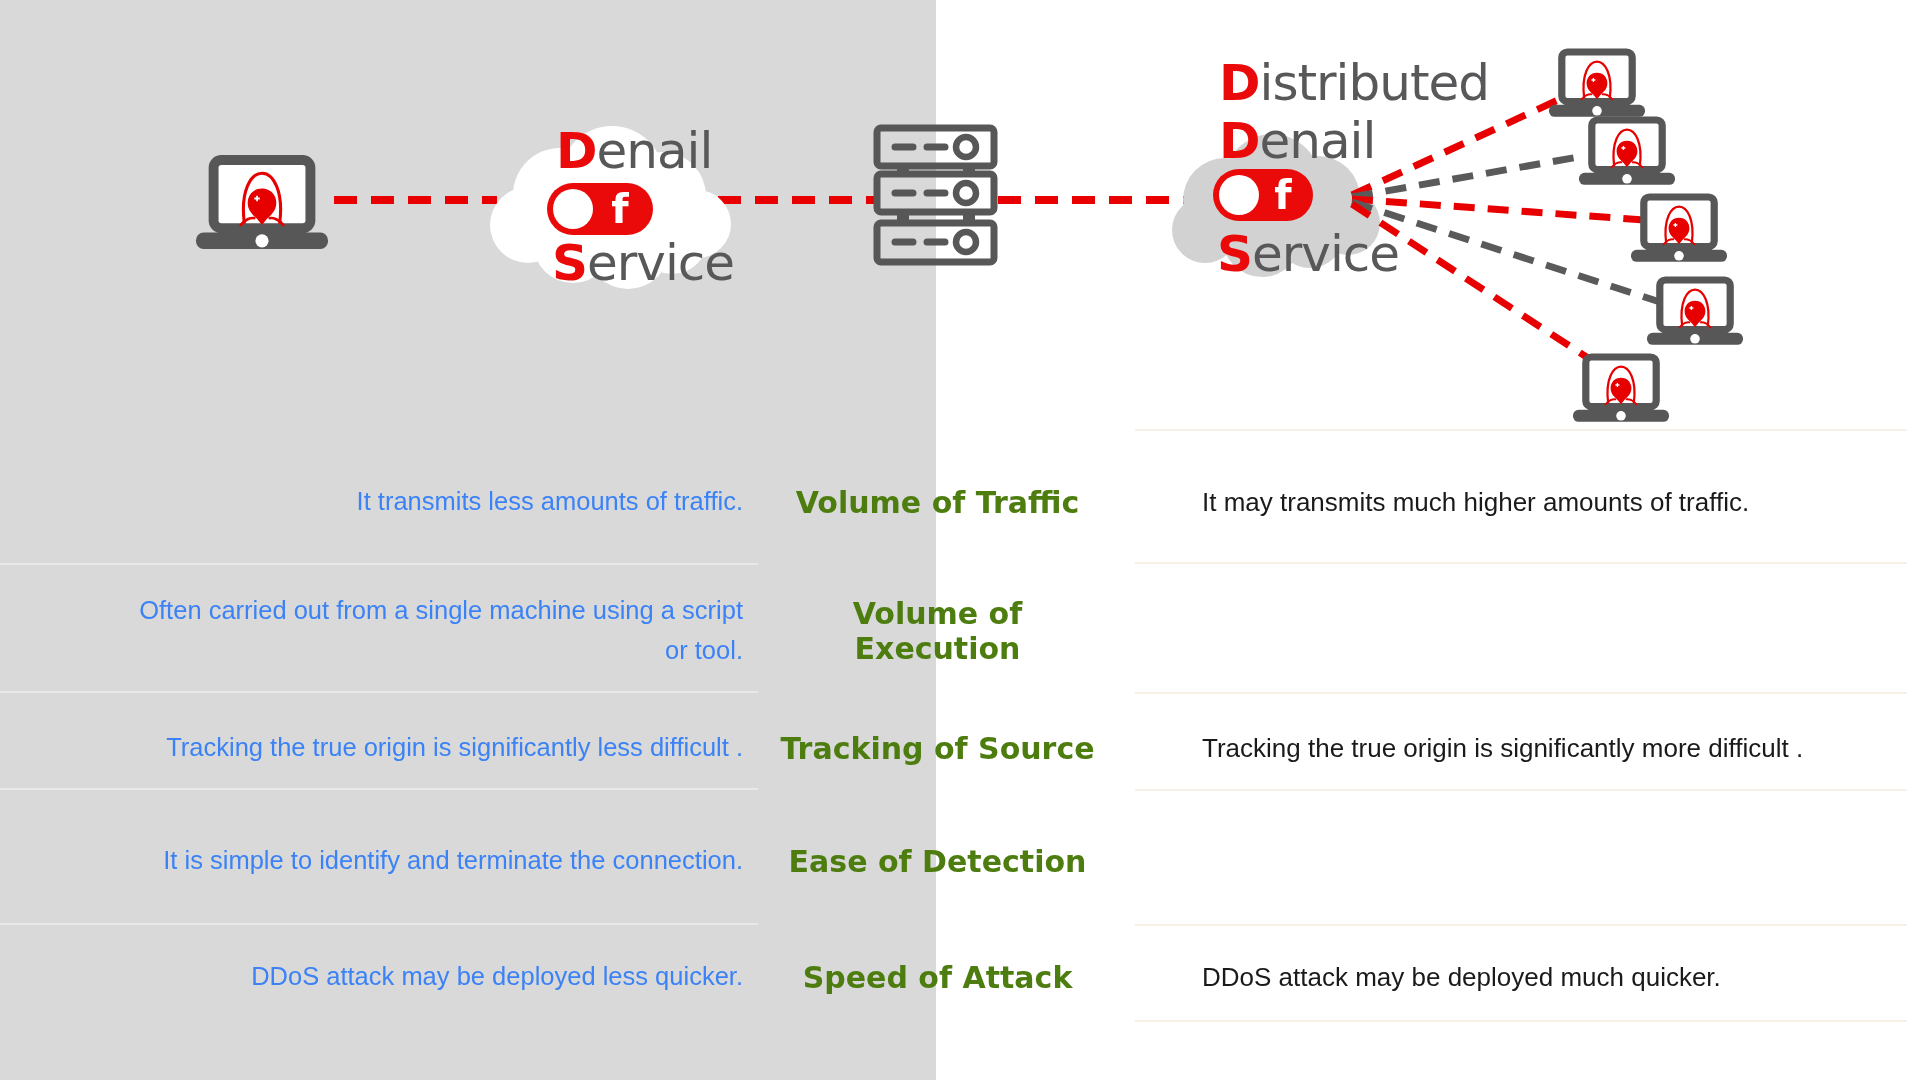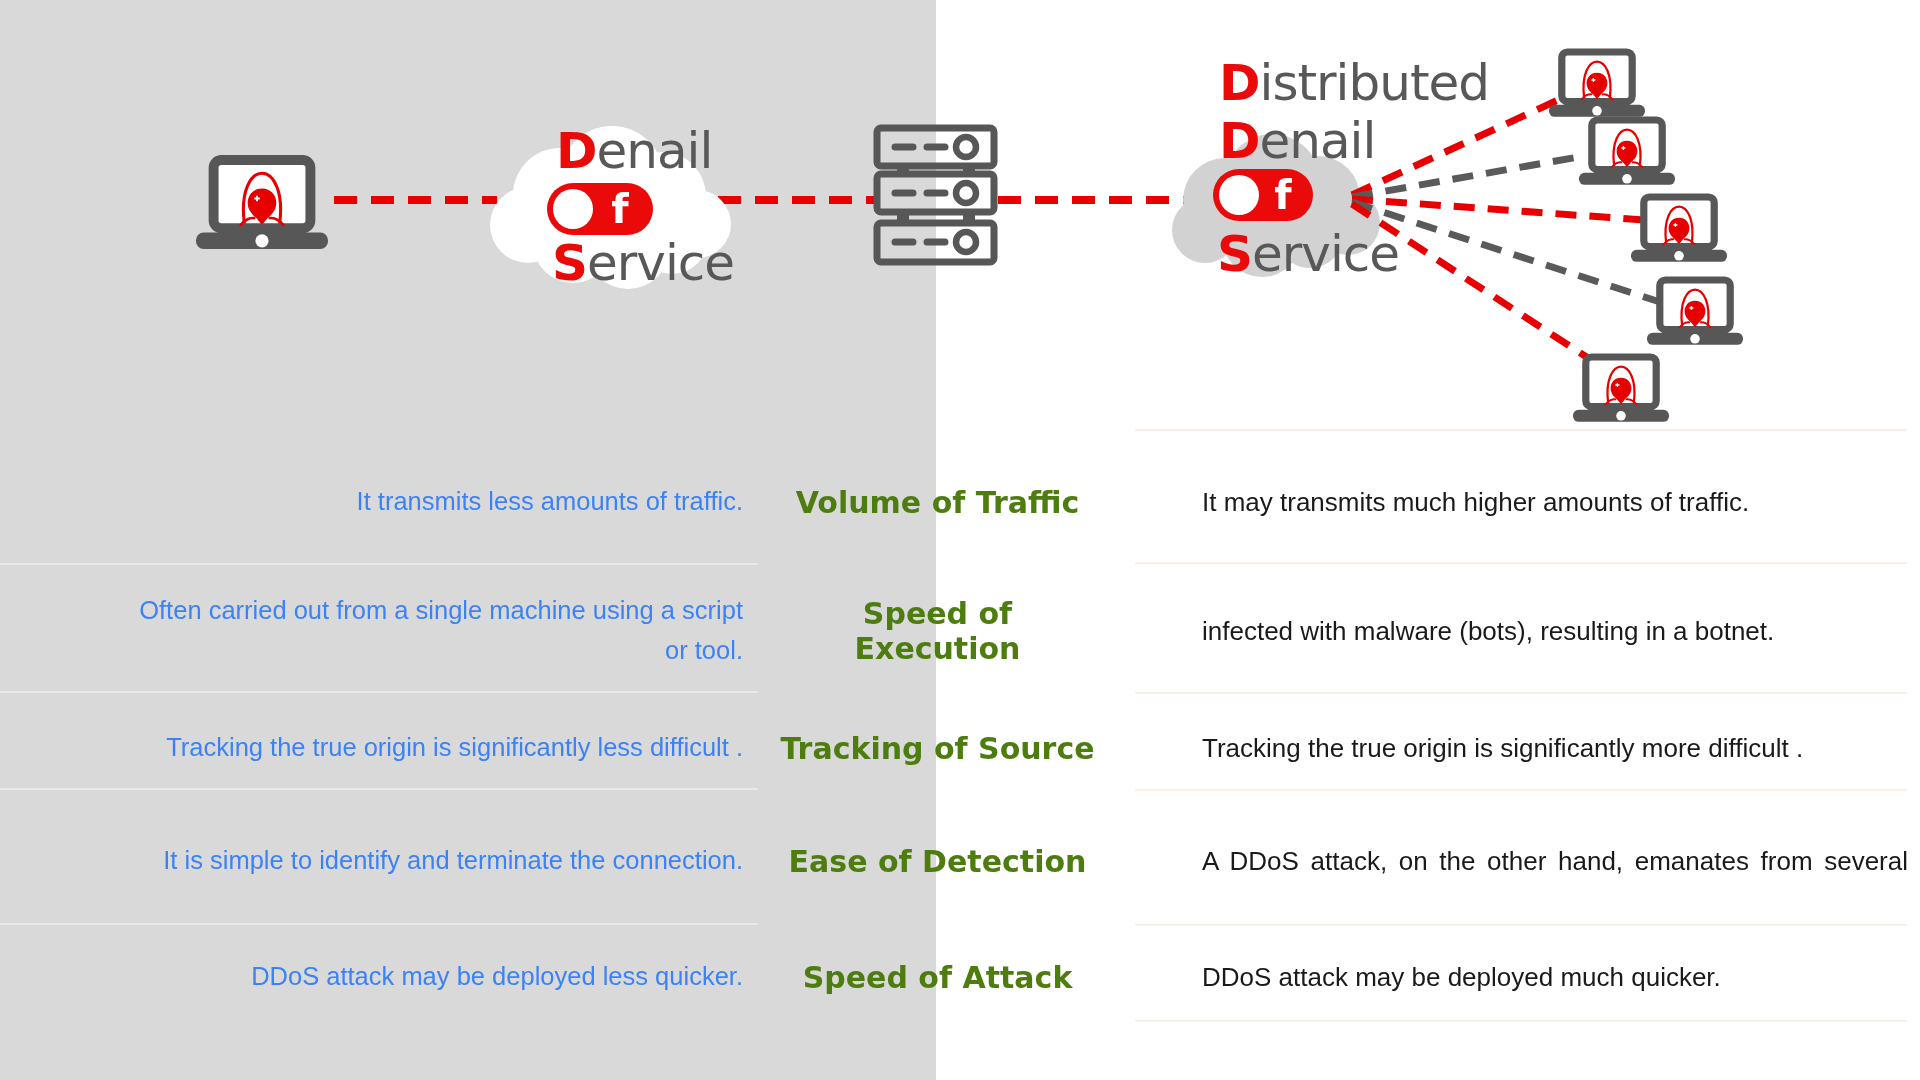--- a/index.html
+++ b/index.html
@@ -152,39 +152,37 @@
     <div class="cell-dos">It transmits less amounts of traffic.</div>
     <div class="cell-aspect">Volume of Traffic</div>
     <div class="cell-ddos">
       <div class="rline">It may transmits much higher amounts of traffic.</div>
     </div>
   </div>
 
   <div class="row row-2">
     <div class="cell-dos">Often carried out from a single machine using a script
 or tool.</div>
-    <div class="cell-aspect">Speed of Execution</div>
+    <div class="cell-aspect">Volume of Execution</div>
     <div class="cell-ddos">
-      <div class="rline">infected with malware (bots), resulting in a botnet.</div>
     </div>
   </div>
 
   <div class="row row-3">
     <div class="cell-dos">Tracking the true origin is significantly less difficult .</div>
     <div class="cell-aspect">Tracking of Source</div>
     <div class="cell-ddos">
       <div class="rline">Tracking the true origin is significantly more difficult .</div>
     </div>
   </div>
 
   <div class="row row-4">
     <div class="cell-dos">It is simple to identify and terminate the connection.</div>
     <div class="cell-aspect">Ease of Detection</div>
     <div class="cell-ddos">
-      <div class="rline j">A DDoS attack, on the other hand, emanates from several</div>
     </div>
   </div>
 
   <div class="row row-5">
     <div class="cell-dos">DDoS attack may be deployed less quicker.</div>
     <div class="cell-aspect">Speed of Attack</div>
     <div class="cell-ddos">
       <div class="rline">DDoS attack may be deployed much quicker.</div>
     </div>
   </div>

